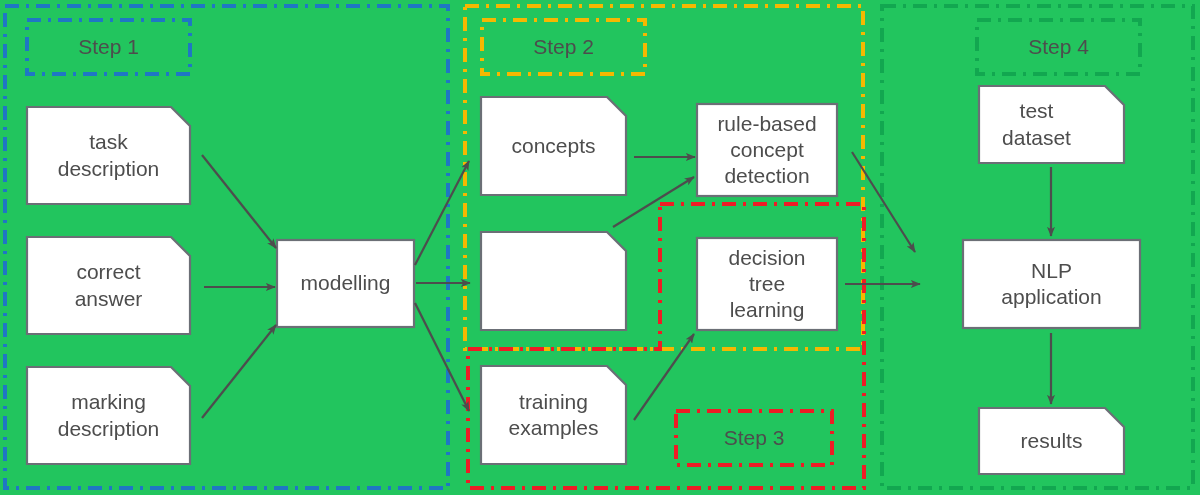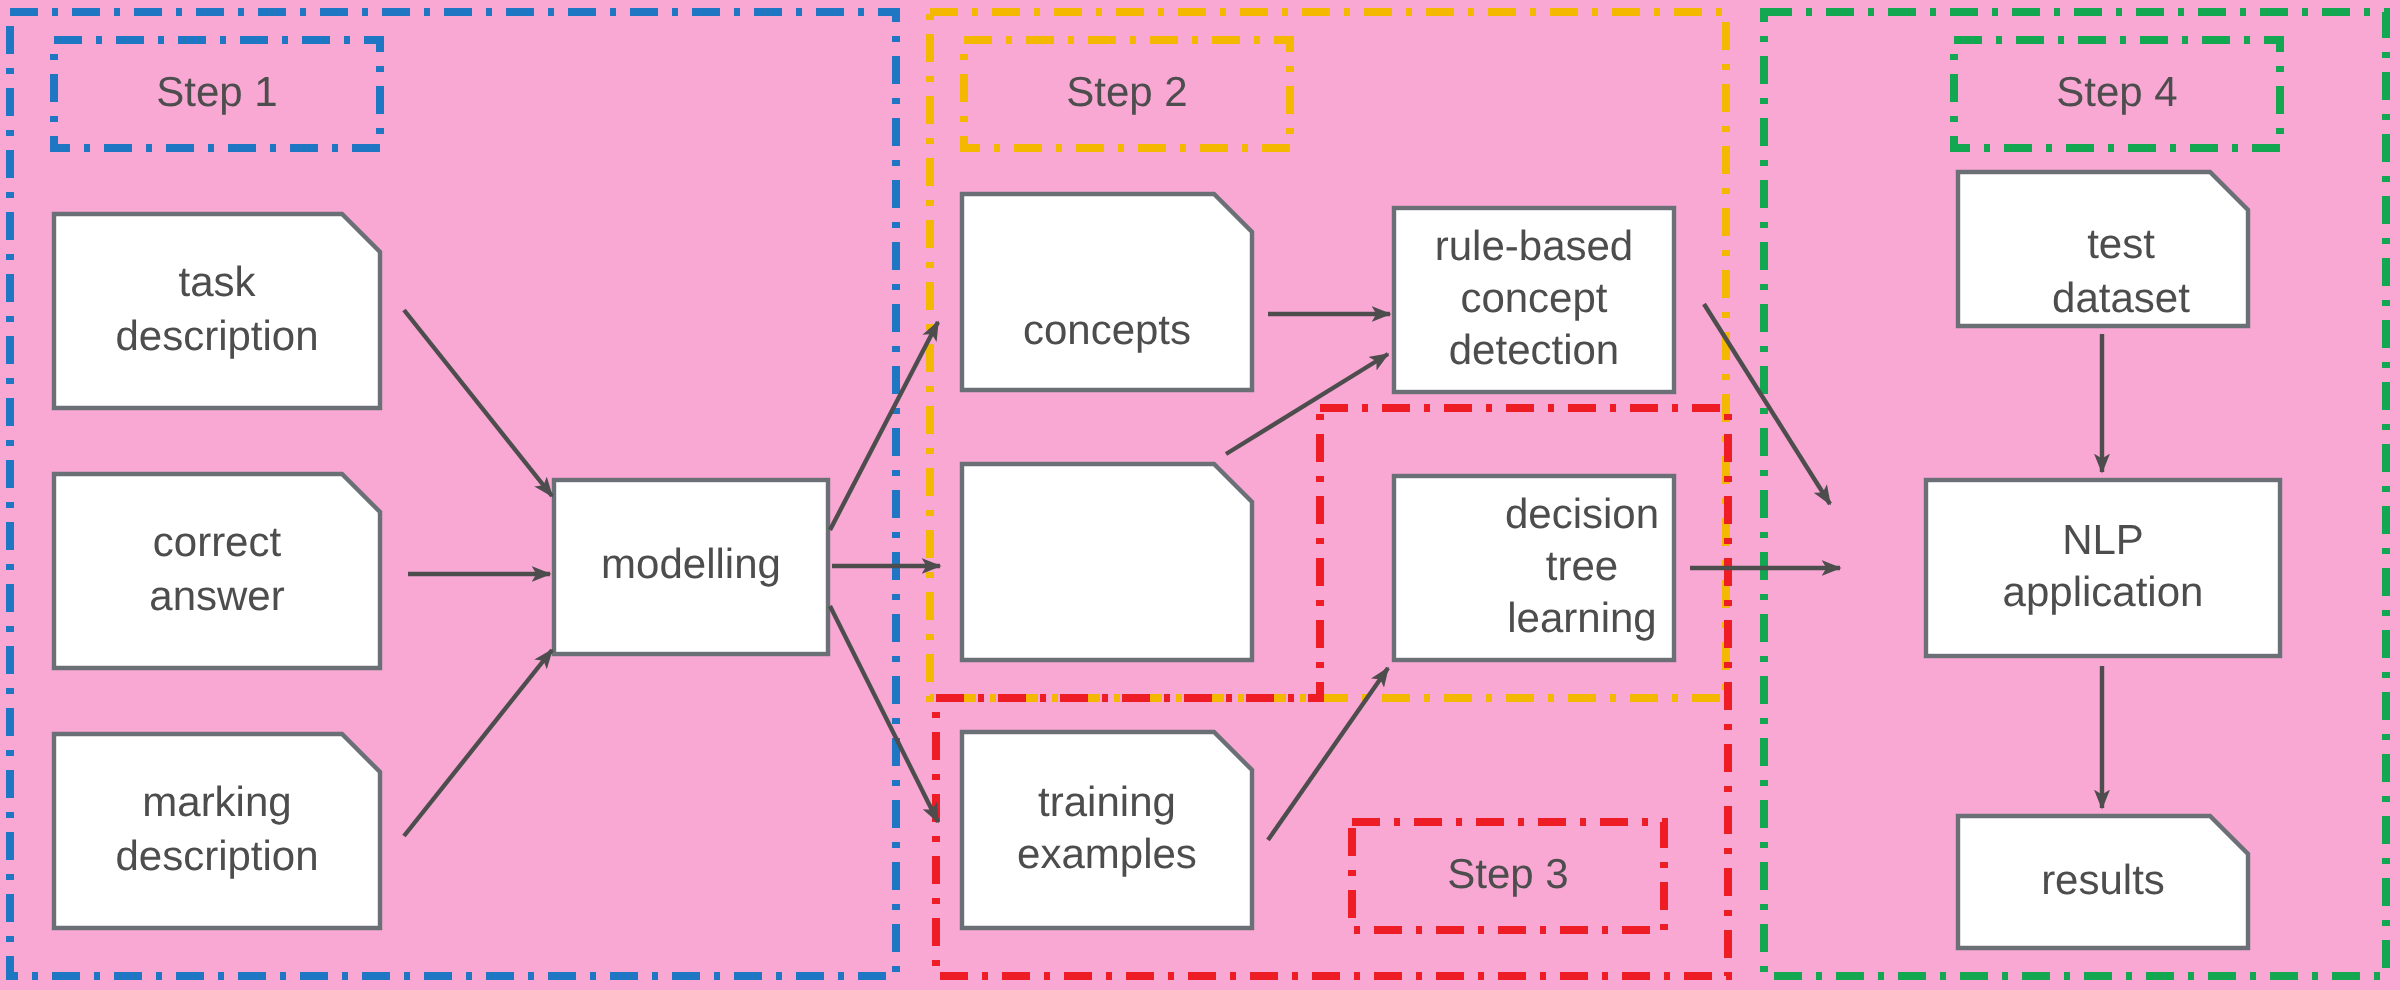--- a/index.html
+++ b/index.html
@@ -8,21 +8,21 @@
     padding: 0;
     background: #ffffff;
   }
   body {
     font-family: "Liberation Sans", sans-serif;
   }
   #diagram {
     position: relative;
     width: 1200px;
     height: 495px;
-    background: #f9a8d4;
+    background: #22c55e;
     overflow: hidden;
   }
   #svg-layer {
     position: absolute;
     left: 0;
     top: 0;
     width: 1200px;
     height: 495px;
   }
   .node-label {
@@ -121,27 +121,27 @@
   <div class="step-label" style="left:676px; top:411px; width:156px; height:54px;">Step 3</div>
   <div class="step-label" style="left:977px; top:20px; width:163px; height:54px;">Step 4</div>
 
   <div class="node-label" style="left:27px; top:107px; width:163px; height:97px;text-align:center;">task
 description</div>
   <div class="node-label" style="left:27px; top:237px; width:163px; height:97px;">correct
 answer</div>
   <div class="node-label" style="left:27px; top:367px; width:163px; height:97px;border-radius:11px;">marking
 description</div>
   <div class="node-label" style="left:277px; top:240px; width:137px; height:87px;text-align:right;">modelling</div>
-  <div class="node-label" style="left:481px; top:97px; width:145px; height:98px;margin-top:20px;">concepts</div>
+  <div class="node-label" style="left:481px; top:97px; width:145px; height:98px;">concepts</div>
   <div class="node-label" style="left:481px; top:366px; width:145px; height:98px;">training
 examples</div>
   <div class="node-label" style="left:697px; top:104px; width:140px; height:92px;">rule-based
 concept
 detection</div>
-  <div class="node-label" style="left:697px; top:238px; width:140px; height:92px;margin-left:24px;">decision
+  <div class="node-label" style="left:697px; top:238px; width:140px; height:92px;">decision
 tree
 learning</div>
-  <div class="node-label" style="left:988px; top:86px; width:145px; height:77px;margin-top:12px;">test
+  <div class="node-label" style="left:964px; top:86px; width:145px; height:77px;">test
 dataset</div>
   <div class="node-label" style="left:963px; top:240px; width:177px; height:88px;">NLP
 application</div>
   <div class="node-label" style="left:979px; top:408px; width:145px; height:66px;">results</div>
 </div>
 
 </body></html>

